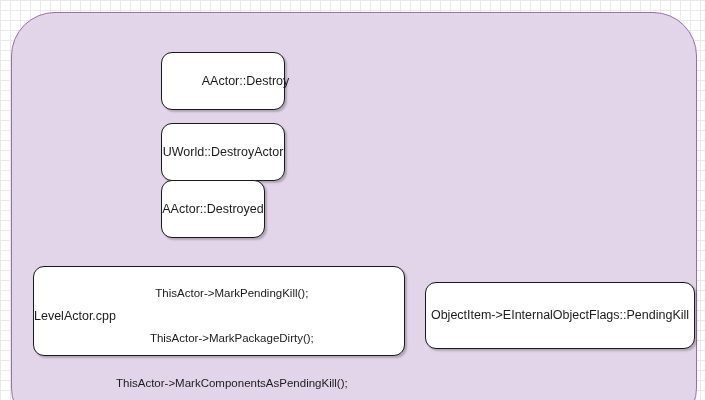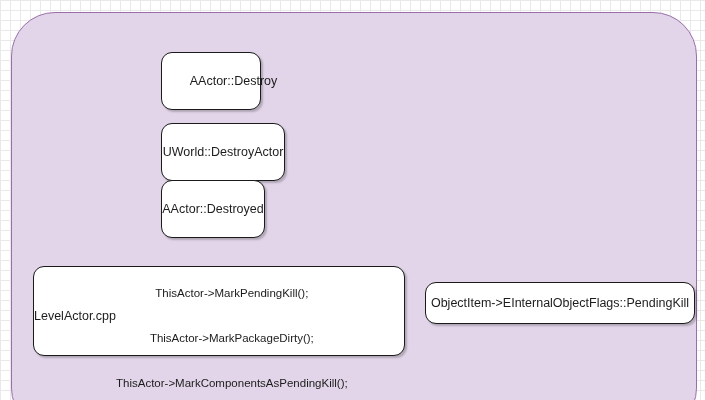--- a/index.html
+++ b/index.html
@@ -64,21 +64,21 @@
     text-align: center;
     white-space: nowrap;
   }
 
   .node-label {
     display: block;
     padding: 0 4px;
   }
 
   
-  #node-aactor-destroy      { left: 161px; top: 52px;  width: 100px; height: 58px; padding-left: 45px; }
+  #node-aactor-destroy      { left: 161px; top: 52px;  width: 124px; height: 58px; padding-left: 45px; }
   #node-uworld-destroyactor { left: 161px; top: 123px; width: 124px; height: 58px; justify-content: center; }
   #node-aactor-destroyed    { left: 161px; top: 180px; width: 104px; height: 58px; }
 
   #node-levelactor-cpp {
     left: 33px; top: 266px; width: 372px; height: 90px;
     flex-direction: row;
     justify-content: flex-start;
     padding-top: 25px;
   }
   #node-levelactor-cpp .node-title {
@@ -87,21 +87,21 @@
     margin-bottom: 14px;
   }
   #node-levelactor-cpp .code-lines {
     font-size: 11.5px;
     line-height: 1.33;
     color: #1c1c1c;
   }
   #node-levelactor-cpp .code-lines .code-line { display: block; margin-top: 30px; }
 
   #node-objectitem-flag {
-    left: 425px; top: 282px; width: 270px; height: 42px;
+    left: 425px; top: 282px; width: 270px; height: 67px;
   }
   #node-objectitem-flag .node-label { font-size: 12.5px; }
 </style>
 </head>
 <body>
 
 <div id="canvas">
 
   <div id="group-panel"></div>
 

